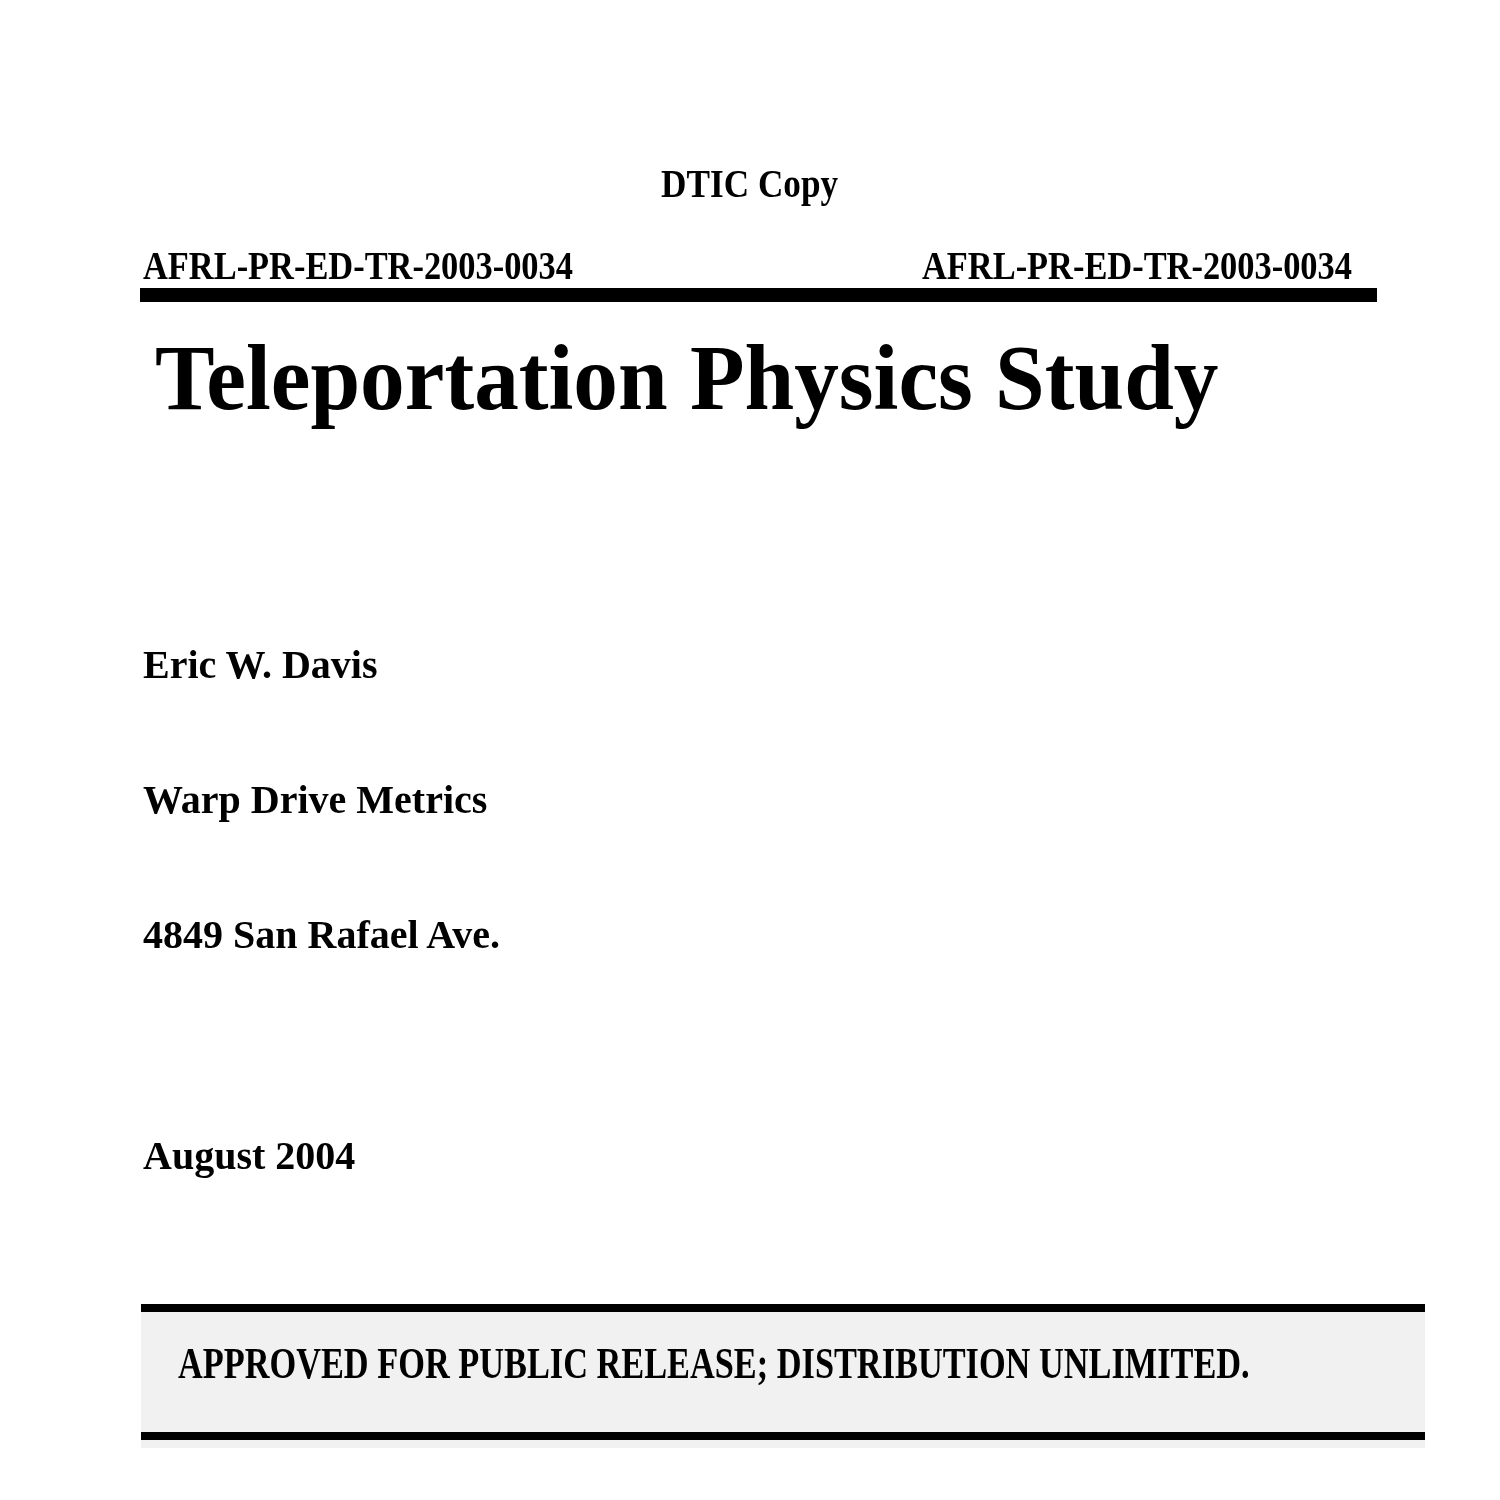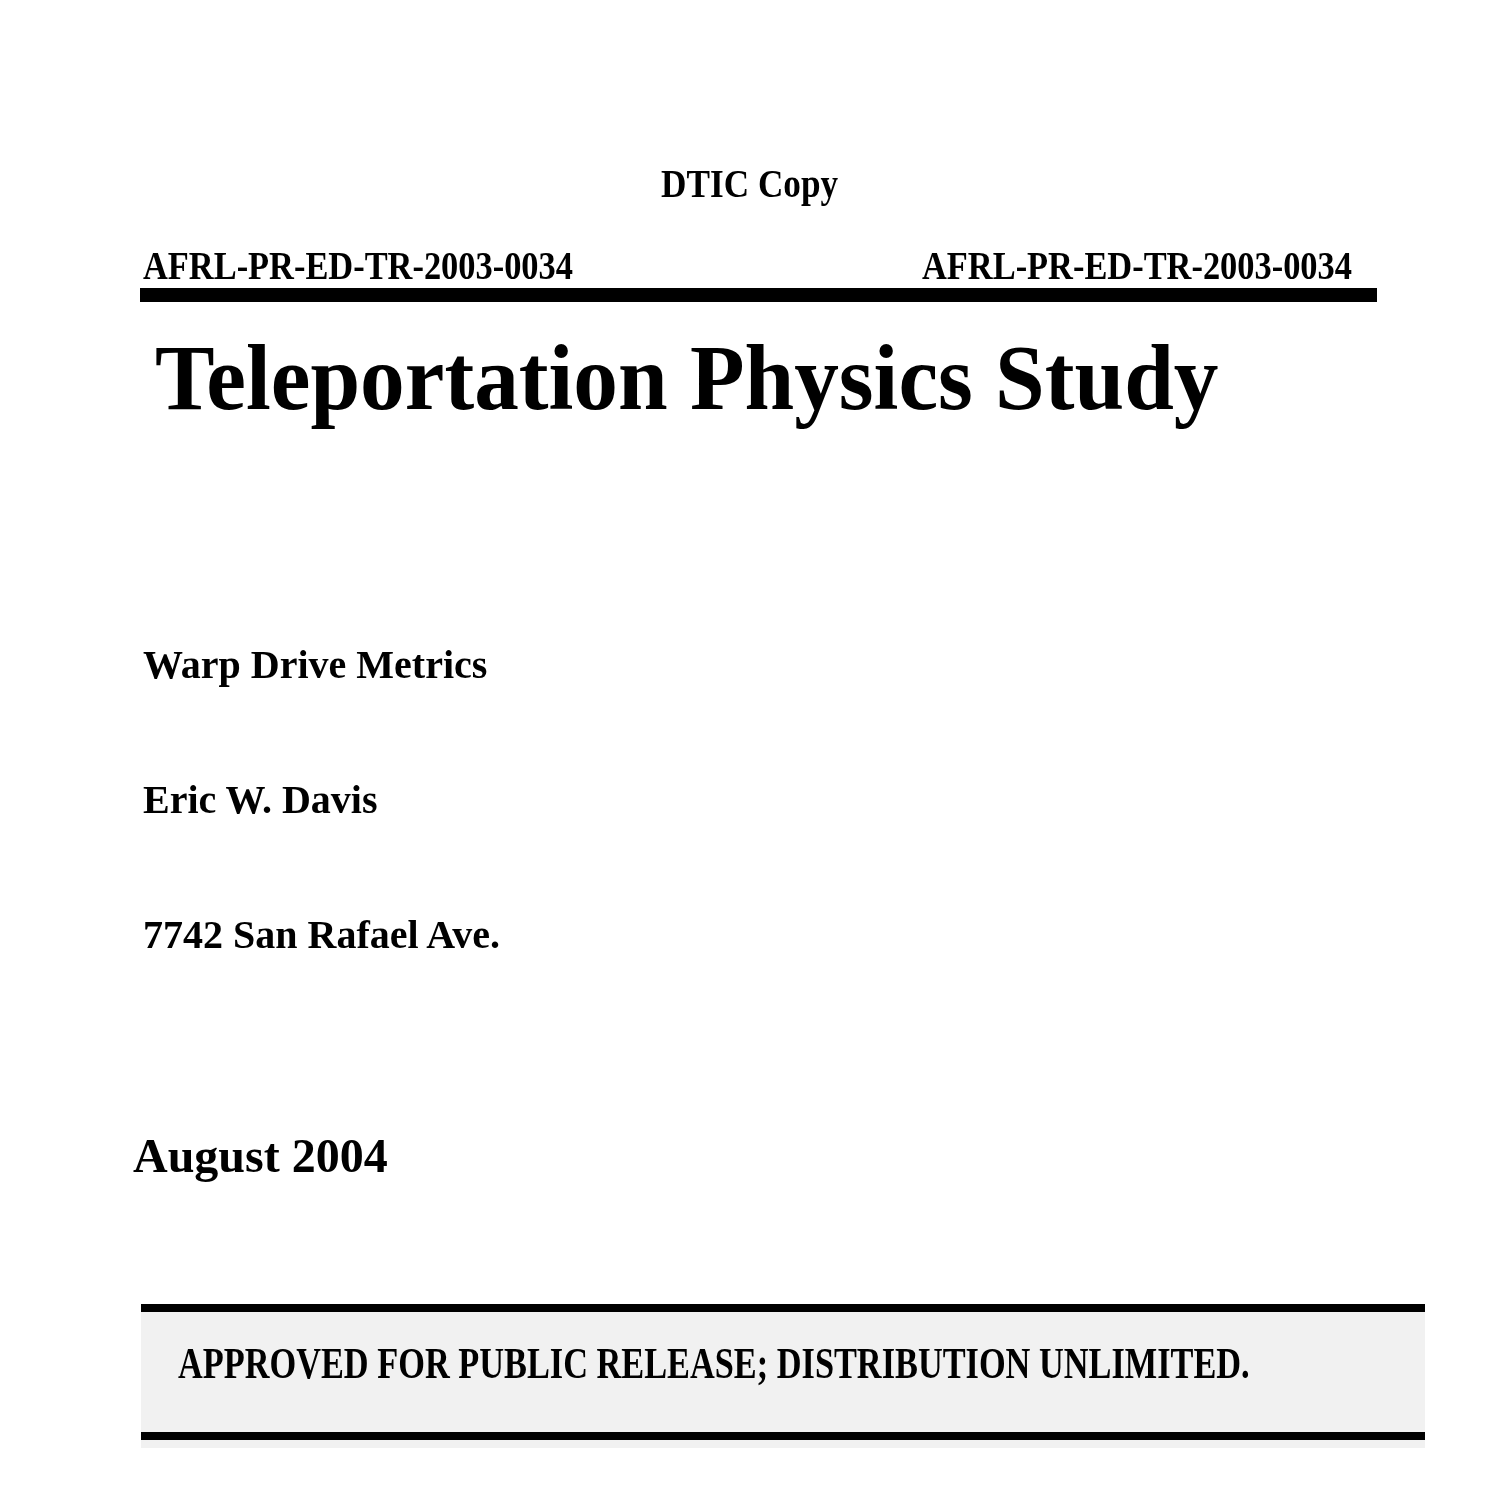--- a/index.html
+++ b/index.html
@@ -40,22 +40,22 @@
   .doc-title{
     position:absolute;left:143px;top:315px;
     font-size:94px;line-height:100px;white-space:nowrap;
   }
   .doc-title .cond{display:inline-block;transform:scaleX(0.95);transform-origin:0 50%;}
   .author-block{
     position:absolute;left:143px;top:552px;
     font-size:40px;line-height:45px;white-space:pre;
   }
   .date-line{
-    position:absolute;left:133px;top:1133px;
-    font-size:48px;line-height:45px;
+    position:absolute;left:143px;top:1133px;
+    font-size:40px;line-height:45px;
   }
   .report-type-line{
     position:absolute;left:143px;top:1223px;
     font-size:40px;line-height:45px;
   }
   .dist-rule-top{
     position:absolute;left:141px;top:1304px;width:1284px;height:8px;
     background:var(--rule);
   }
   .dist-box{
@@ -89,23 +89,23 @@
     <span class="cond">AFRL-PR-ED-TR-2003-0034</span>
   </div>
 
   <div class="top-bar"></div>
 
   <h1 class="doc-title" style="margin:12px;font-weight:bold;">
     <span class="cond">Teleportation Physics Study</span>
   </h1>
 
   <div class="author-block">
+    <div>Eric W. Davis</div>
     <div>Warp Drive Metrics</div>
-    <div>Eric W. Davis</div>
-    <div>7742 San Rafael Ave.</div>
+    <div>4849 San Rafael Ave.</div>
   </div>
 
   <div class="date-line">August 2004</div>
 
 
   <div class="dist-rule-top"></div>
 
   <div class="dist-box">
     <span class="cond">APPROVED FOR PUBLIC RELEASE; DISTRIBUTION UNLIMITED.</span>
   </div>

